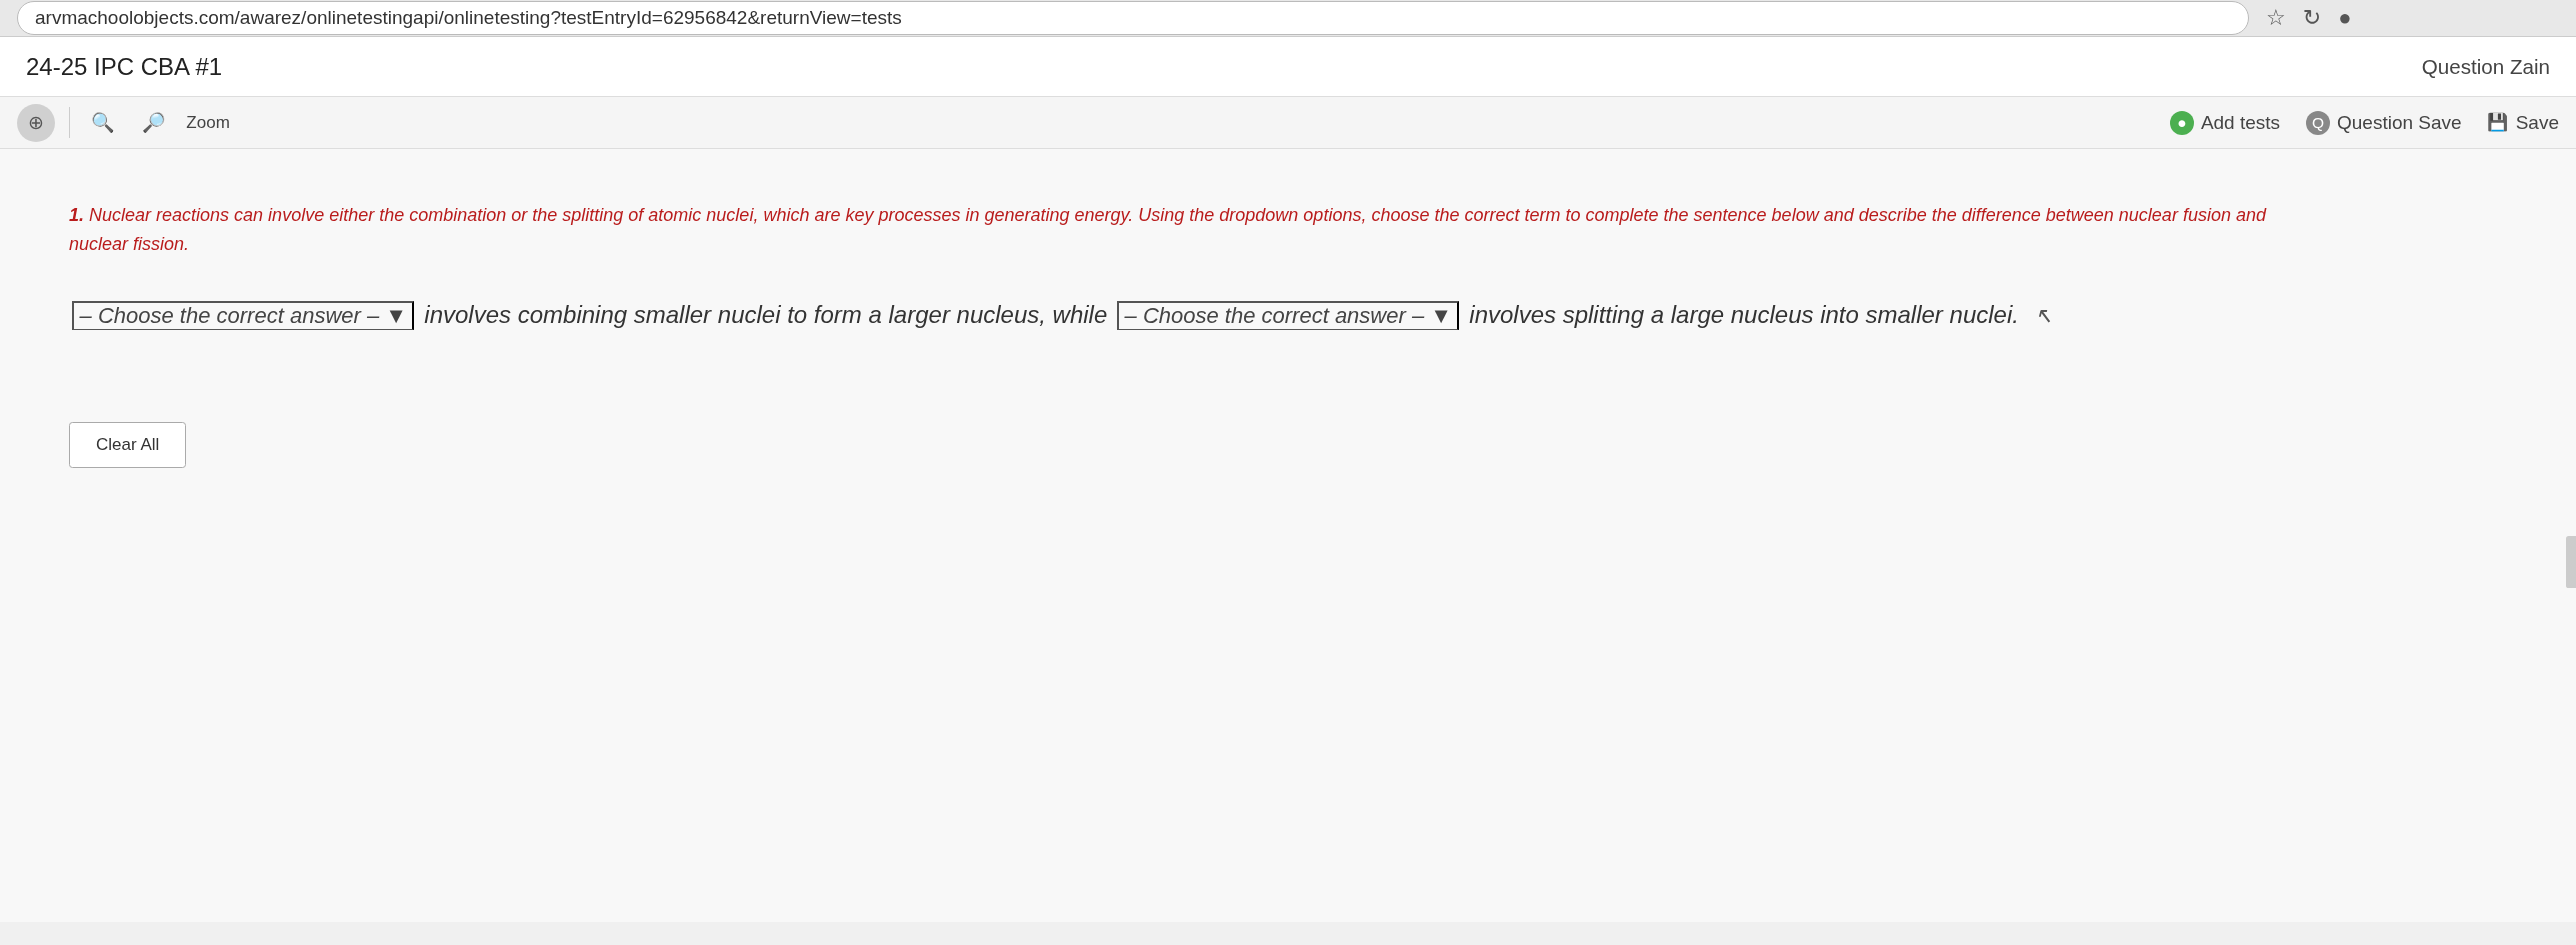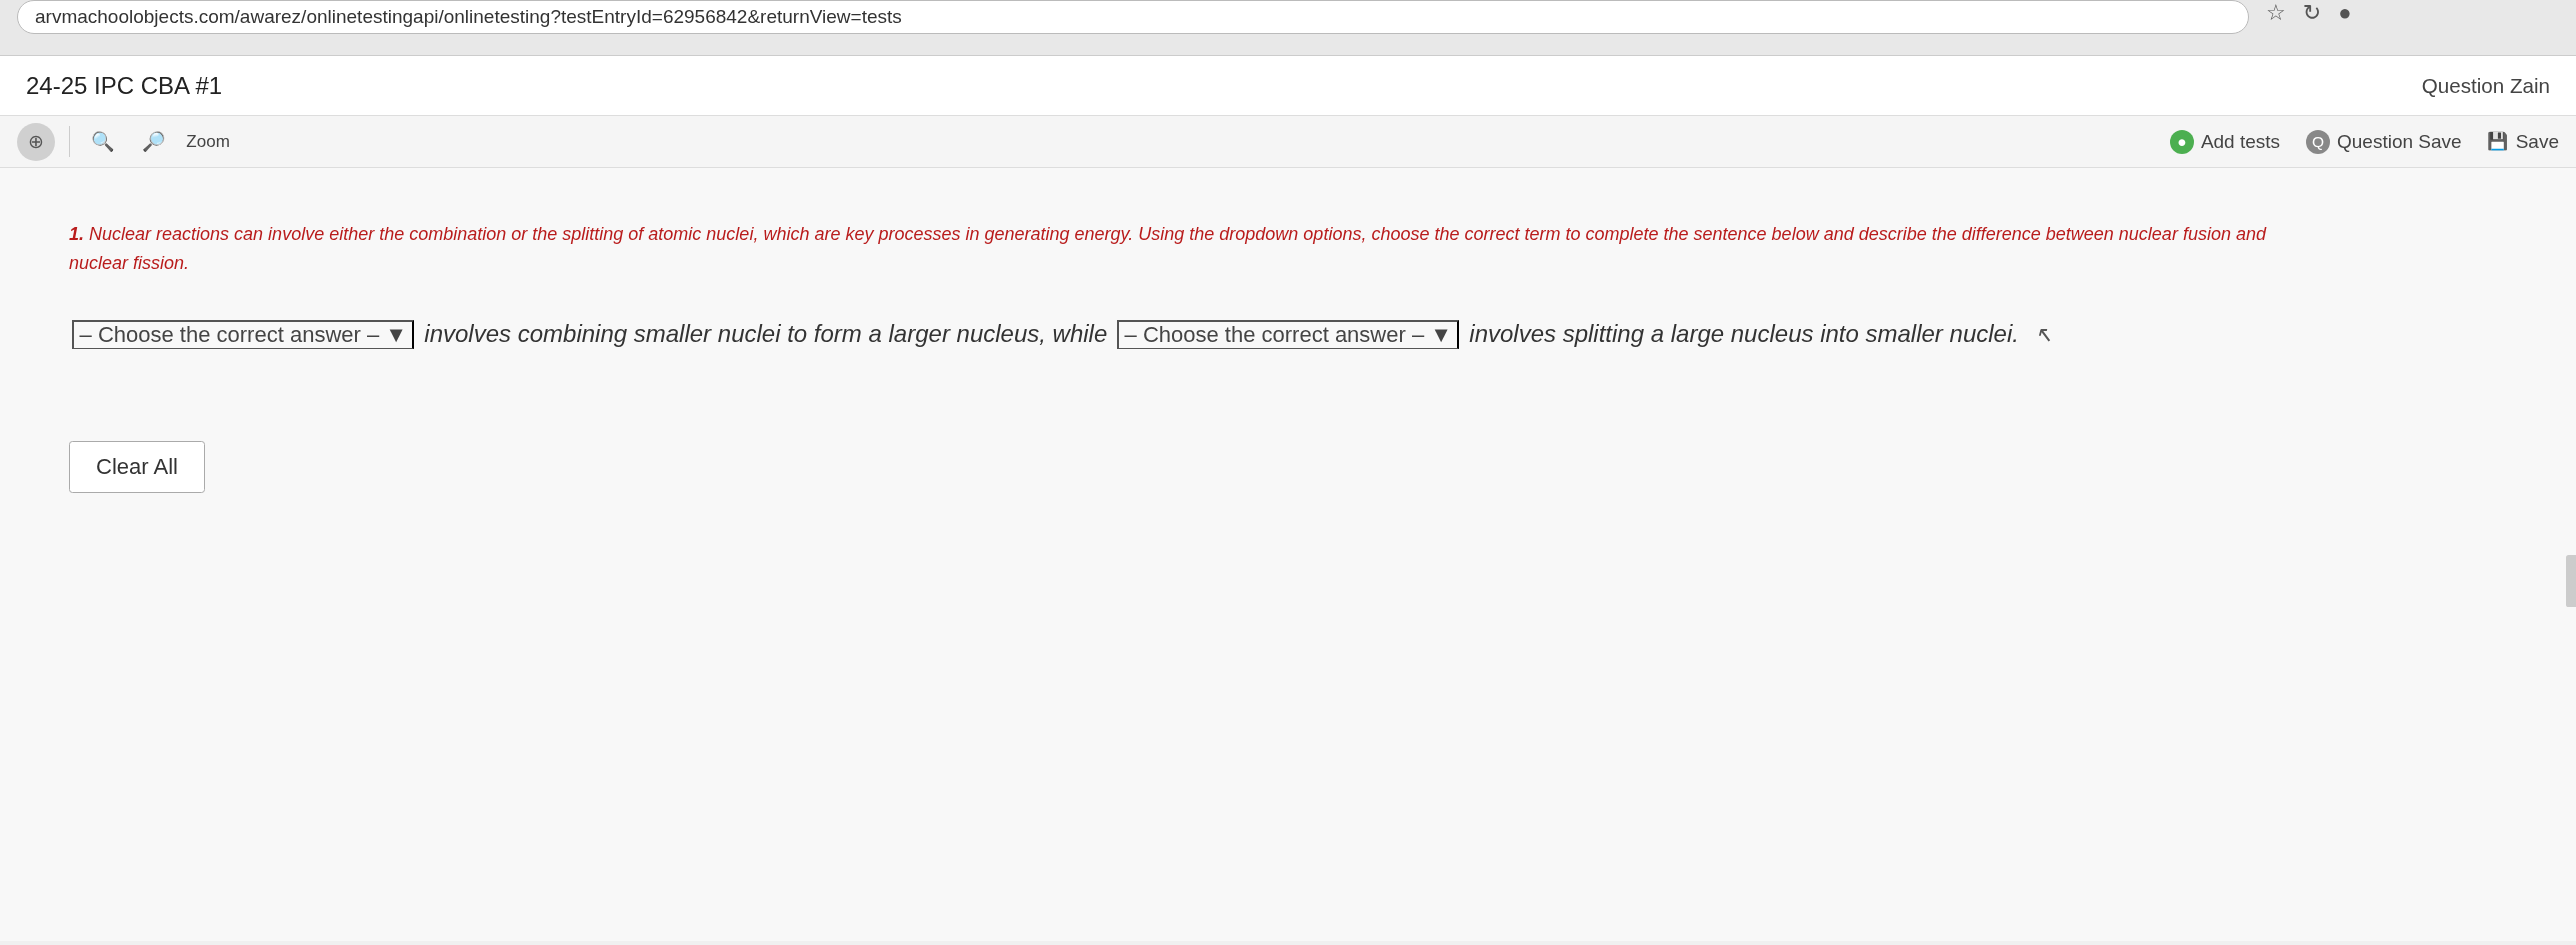--- a/index.html
+++ b/index.html
@@ -12,23 +12,23 @@
       font-family: Arial, sans-serif;
       background: #f0f0f0;
       width: 2576px;
       min-height: 946px;
       overflow-x: hidden;
     }
 
     
     .address-bar {
       background: #e8e8e8;
-      height: 56px;
-      display: flex;
-      align-items: flex-start;
+      height: 37px;
+      display: flex;
+      align-items: center;
       padding: 0 17px;
       border-bottom: 0.9px solid #ccc;
       position: relative;
     }
 
     .address-bar-url {
       background: white;
       border: 0.9px solid #bbb;
       border-radius: 17px;
       padding: 5.2px 17px;
@@ -204,29 +204,30 @@
 
     .dropdown-inline {
       display: inline-flex;
       align-items: center;
       border-bottom: 1.7px solid #555;
       padding: 0 5.2px;
       margin: 0 3.4px;
       cursor: pointer;
       background: none;
       font-size: 22px;
+      font-style: italic;
       color: #444;
       position: relative;
       min-width: 275px;
     }
 
     .clear-all-btn {
       margin-top: 52px;
       padding: 12px 26px;
-      font-size: 22px;
+      font-size: 17px;
       background: white;
       border: 1.7px solid #aaa;
       border-radius: 3.4px;
       cursor: pointer;
       color: #333;
     }
 
     
     .cursor-indicator {
       display: inline-block;

